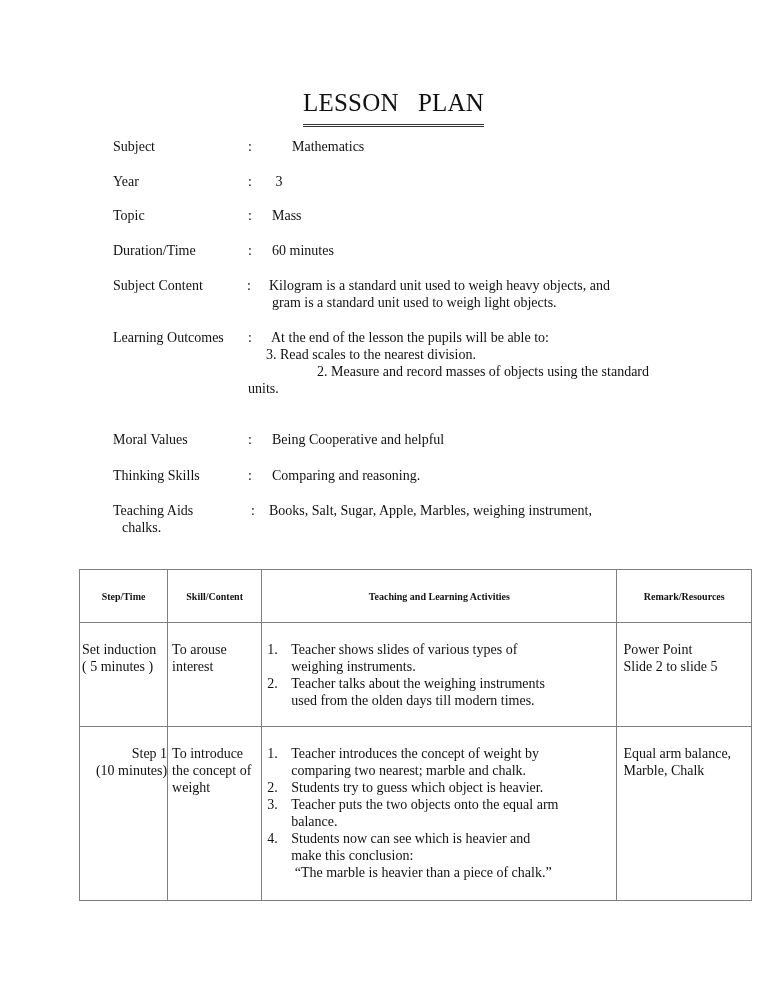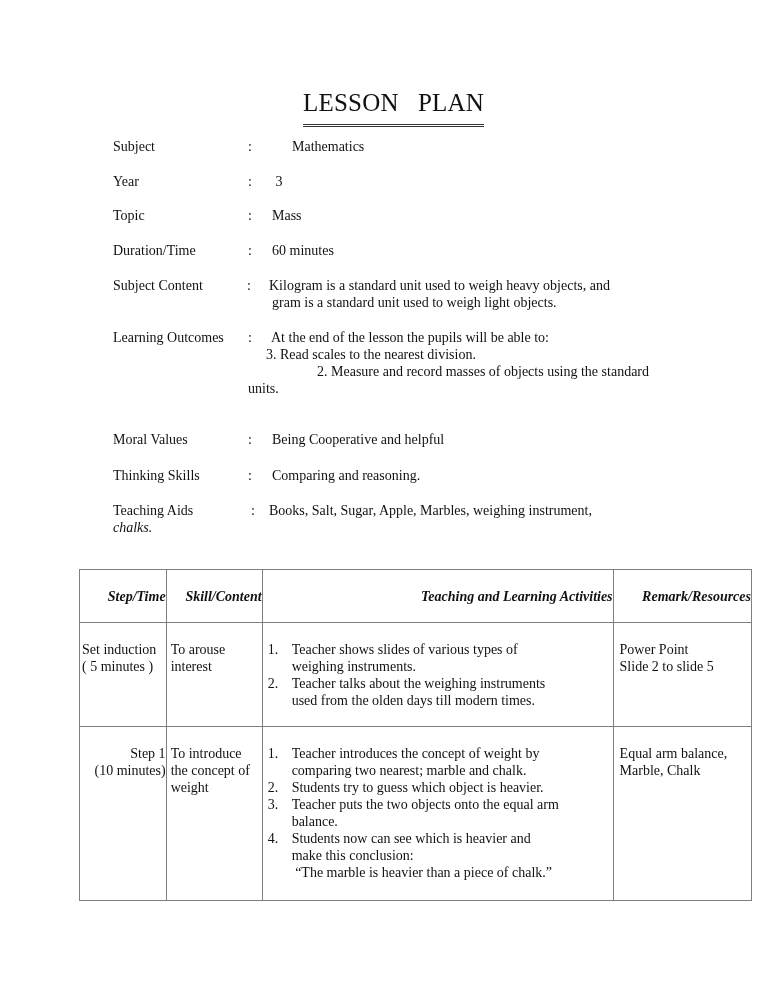--- a/index.html
+++ b/index.html
@@ -66,23 +66,22 @@
     }
     table.plan td, table.plan th {
       border: 1.5px solid #7f7f7f;
       vertical-align: top;
       padding: 0;
     }
     table.plan th {
       height: 52px;
       vertical-align: middle;
       font-weight: bold;
-      text-align: right;
-      font-size: 14px;
-      font-style: italic;
+      text-align: center;
+      font-size: 10px;
     }
     .c1 { width: 96px; }
     .c2 { width: 102px; }
     .c3 { width: 371px; }
     .c4 { width: 148px; margin-left: 32px; }
     .cell-inner {
       padding: 18px 4px 6px 4px;
     }
     .left { text-align: left; }
     .center { text-align: right; }
@@ -157,21 +156,21 @@
 <div class="field" style="top:467px;">
   <span class="label">Thinking Skills</span>
   <span class="colon" style="left:135px;">:</span>
   <span class="value" style="left:159px;">Comparing and reasoning.</span>
 </div>
 
 <div class="field" style="top:502px;">
   <span class="label">Teaching Aids</span>
   <span class="colon" style="left:138px;">:</span>
   <span class="line" style="left:156px; top:0;">Books, Salt, Sugar, Apple, Marbles, weighing instrument,</span>
-  <span class="line" style="left:0; top:17px;font-style:italic;">chalks.</span>
+  <span class="line" style="left:9px; top:17px;">chalks.</span>
 </div>
 
 <table class="plan">
   <thead>
     <tr>
       <th class="c1">Step/Time</th>
       <th class="c2">Skill/Content</th>
       <th class="c3">Teaching and Learning Activities</th>
       <th class="c4">Remark/Resources</th>
     </tr>

